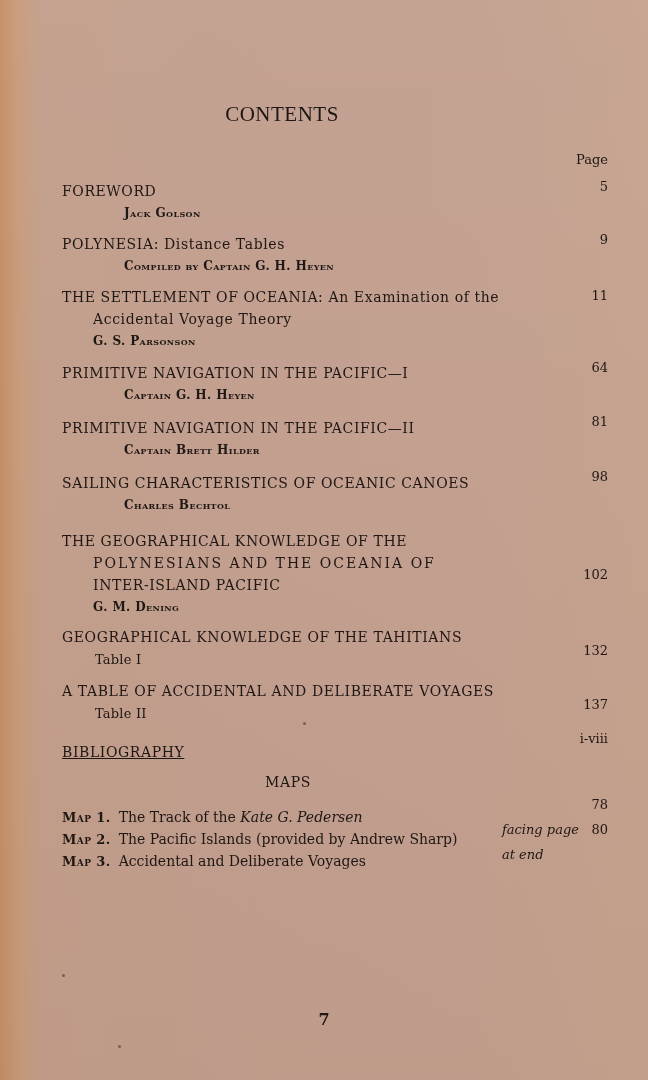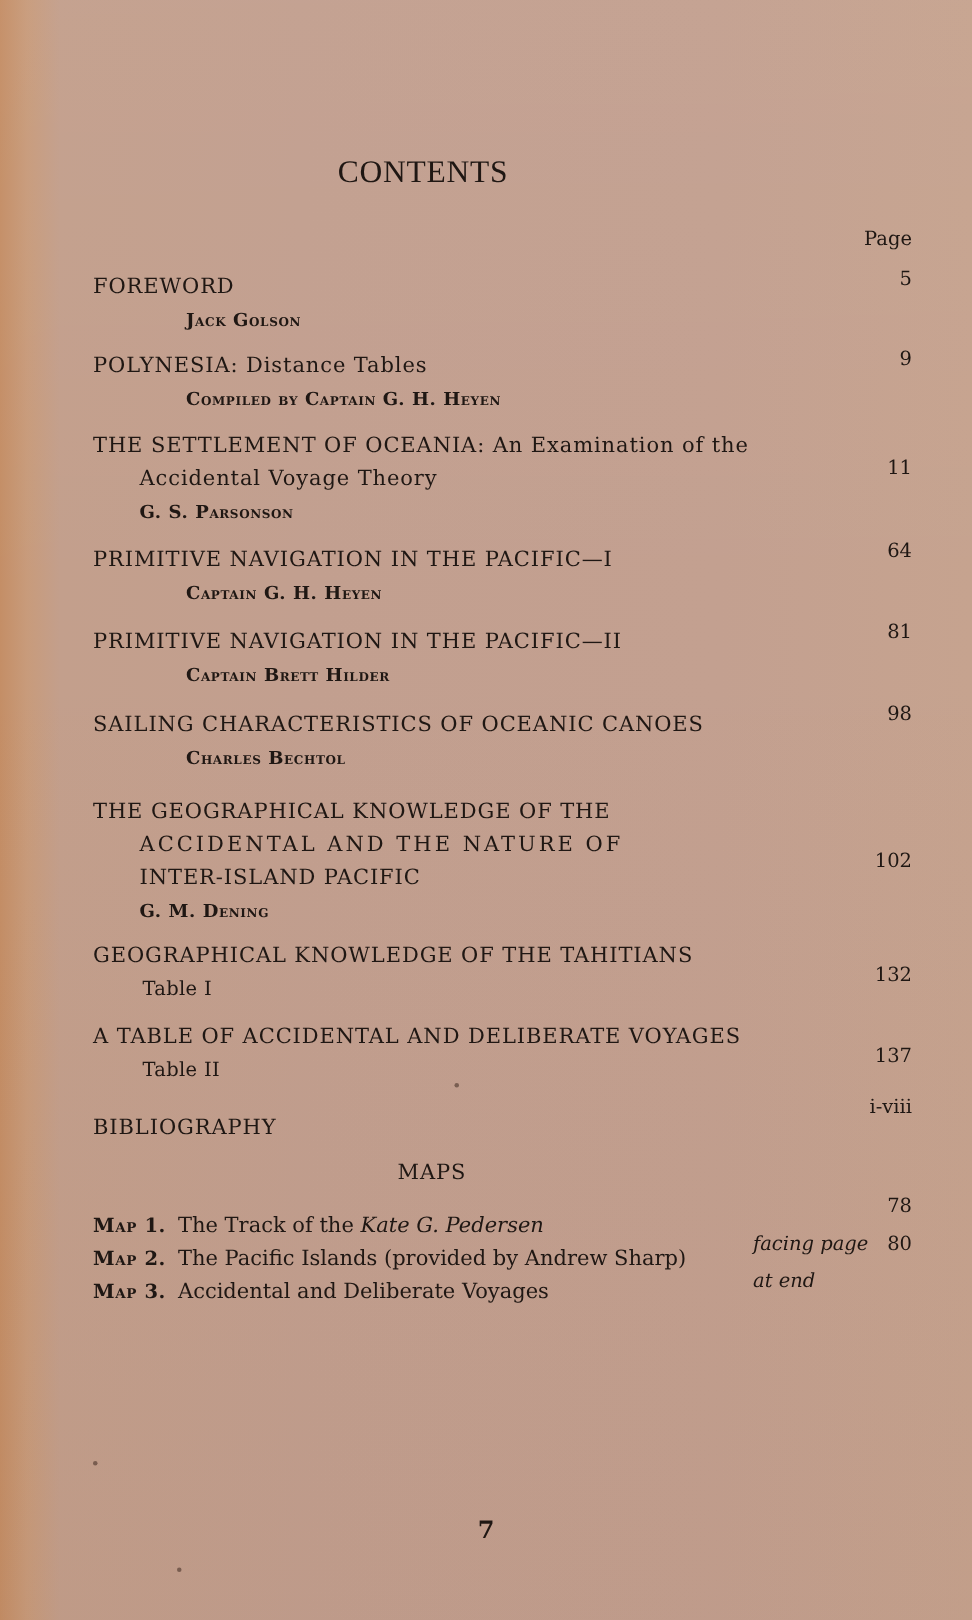--- a/index.html
+++ b/index.html
@@ -75,21 +75,21 @@
   <div class="line">POLYNESIA: Distance Tables</div>
   <div class="author">Compiled by Captain G. H. Heyen</div>
 </div>
 <div class="pg" style="top:232px;">9</div>
 
 <div class="entry" style="top:286px;">
   <div class="line">THE SETTLEMENT OF OCEANIA: An Examination of the</div>
   <div class="line cont sub">Accidental Voyage Theory</div>
   <div class="author small">G. S. Parsonson</div>
 </div>
-<div class="pg" style="top:305px;margin-left:28px;">11</div>
+<div class="pg" style="top:288px;margin-left:28px;">11</div>
 
 <div class="entry" style="top:362px;">
   <div class="line">PRIMITIVE NAVIGATION IN THE PACIFIC—I</div>
   <div class="author">Captain G. H. Heyen</div>
 </div>
 <div class="pg" style="top:360px;">64</div>
 
 <div class="entry" style="top:417px;">
   <div class="line">PRIMITIVE NAVIGATION IN THE PACIFIC—II</div>
   <div class="author">Captain Brett Hilder</div>
@@ -97,39 +97,39 @@
 <div class="pg" style="top:414px;">81</div>
 
 <div class="entry" style="top:472px;">
   <div class="line">SAILING CHARACTERISTICS OF OCEANIC CANOES</div>
   <div class="author">Charles Bechtol</div>
 </div>
 <div class="pg" style="top:469px;">98</div>
 
 <div class="entry" style="top:530px;">
   <div class="line">THE GEOGRAPHICAL KNOWLEDGE OF THE</div>
-  <div class="line cont" style="letter-spacing:2px;">ACCIDENTAL AND THE NATURE OF</div>
+  <div class="line cont" style="letter-spacing:2px;">POLYNESIANS AND THE OCEANIA OF</div>
   <div class="line cont">INTER-ISLAND PACIFIC</div>
   <div class="author small">G. M. Dening</div>
 </div>
 <div class="pg" style="top:567px;">102</div>
 
 <div class="entry" style="top:626px;">
   <div class="line">GEOGRAPHICAL KNOWLEDGE OF THE TAHITIANS</div>
   <div class="tbl">Table I</div>
 </div>
 <div class="pg" style="top:643px;text-align:right;">132</div>
 
 <div class="entry" style="top:680px;">
   <div class="line">A TABLE OF ACCIDENTAL AND DELIBERATE VOYAGES</div>
   <div class="tbl">Table II</div>
 </div>
 <div class="pg" style="top:697px;">137</div>
 
-<div class="entry" style="top:741px;">
+<div class="entry" style="top:741px;text-decoration:underline;">
   <div class="line">BIBLIOGRAPHY</div>
 </div>
 <div class="pg" style="top:731px;text-align:center;">i-viii</div>
 
 <div class="maps-head">MAPS</div>
 
 <div class="map-row" style="top:809px;">
   <span class="mlabel">Map 1.</span><span class="mtitle">The Track of the </span><i>Kate G. Pedersen</i>
 </div>
 <div class="map-pg" style="top:797px;">78</div>

